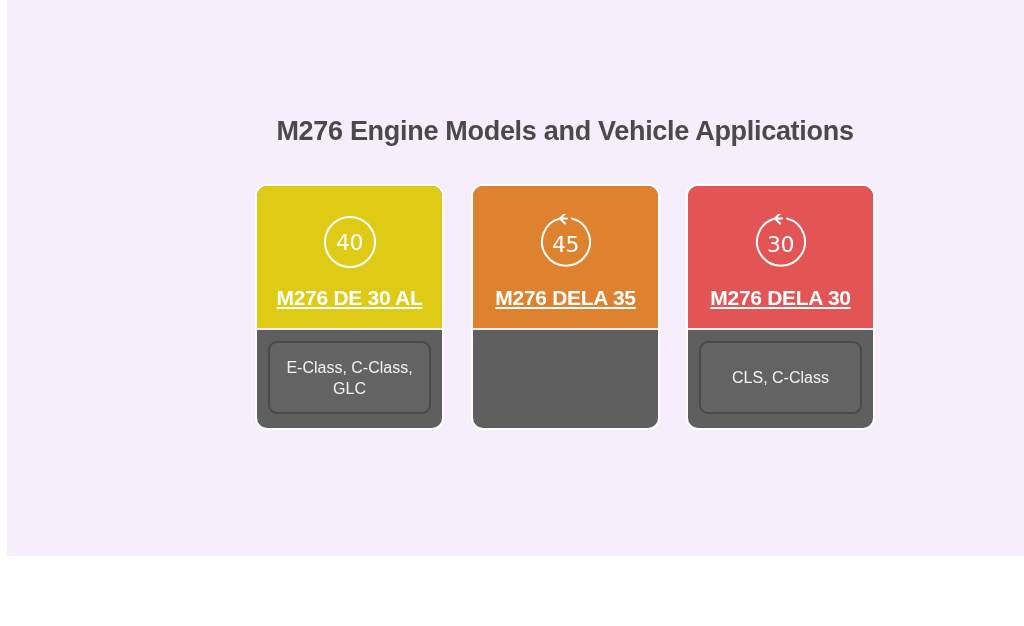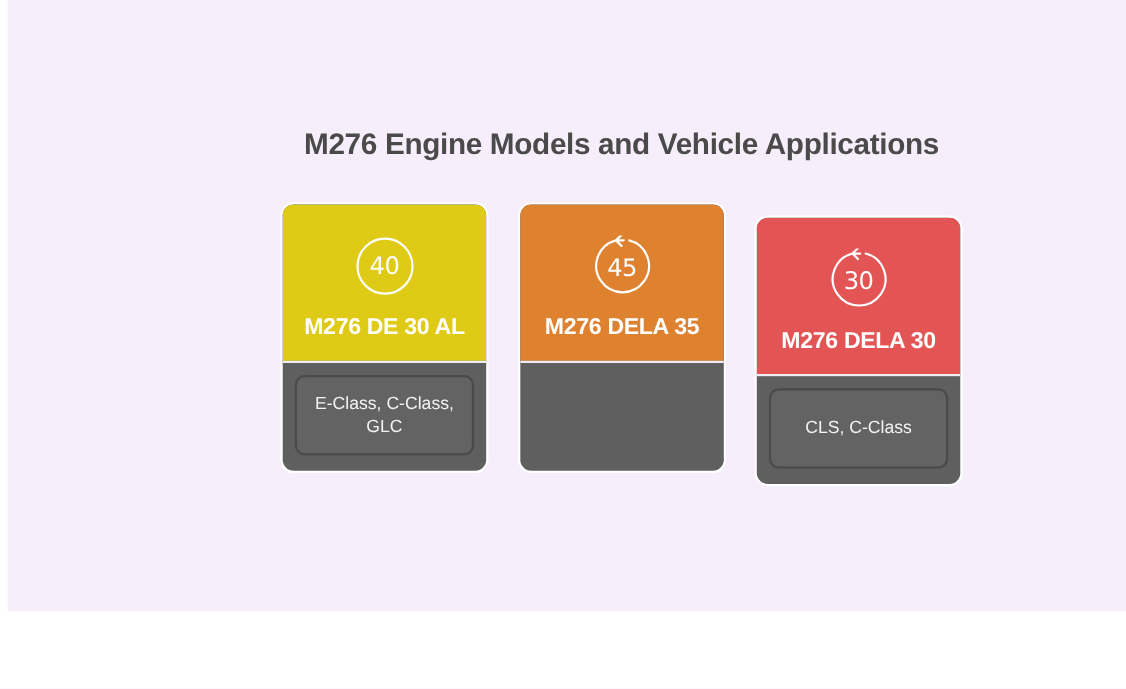--- a/index.html
+++ b/index.html
@@ -68,20 +68,21 @@
     .model {
       position: absolute;
       left: 0; top: 100px;
       width: 100%;
       text-align: center;
       color: #ffffff;
       font-size: 21px;
       font-weight: bold;
       letter-spacing: -0.3px;
       white-space: nowrap;
+      text-decoration: underline;
     }
     .apps-box {
       position: absolute;
       left: 11px; top: 155px;
       width: 163px; height: 73px;
       border: 2px solid #4a4a4a;
       border-radius: 9px;
       background: #636363;
       display: flex; align-items: center; justify-content: center;
       text-align: center;
@@ -121,21 +122,21 @@
         <path d="M 22 4.5 A 24 24 0 1 0 34 4.5" fill="none" stroke="#ffffff" stroke-width="2" stroke-linecap="round"></path>
         <path d="M 29 4.5 L 22 4.5 M 22 4.5 L 27 -0.5 M 22 4.5 L 27 9.5" fill="none" stroke="#ffffff" stroke-width="2" stroke-linecap="round"></path>
       </svg>
       <div class="icon-num" style="padding-top:4px;">45</div>
     </div>
     <div class="model">M276 DELA 35</div>
   </div>
   <div class="card-sep"></div>
 </div>
 
-<div class="card" style="left:686px;margin-top:12px;">
+<div class="card" style="left:686px;">
   <div class="card-top" style="background:#e35555;">
     <div class="icon">
       <svg viewBox="0 0 56 56">
         <path d="M 22 4.5 A 24 24 0 1 0 34 4.5" fill="none" stroke="#ffffff" stroke-width="2" stroke-linecap="round"></path>
         <path d="M 29 4.5 L 22 4.5 M 22 4.5 L 27 -0.5 M 22 4.5 L 27 9.5" fill="none" stroke="#ffffff" stroke-width="2" stroke-linecap="round"></path>
       </svg>
       <div class="icon-num" style="padding-top:4px;">30</div>
     </div>
     <div class="model">M276 DELA 30</div>
   </div>

